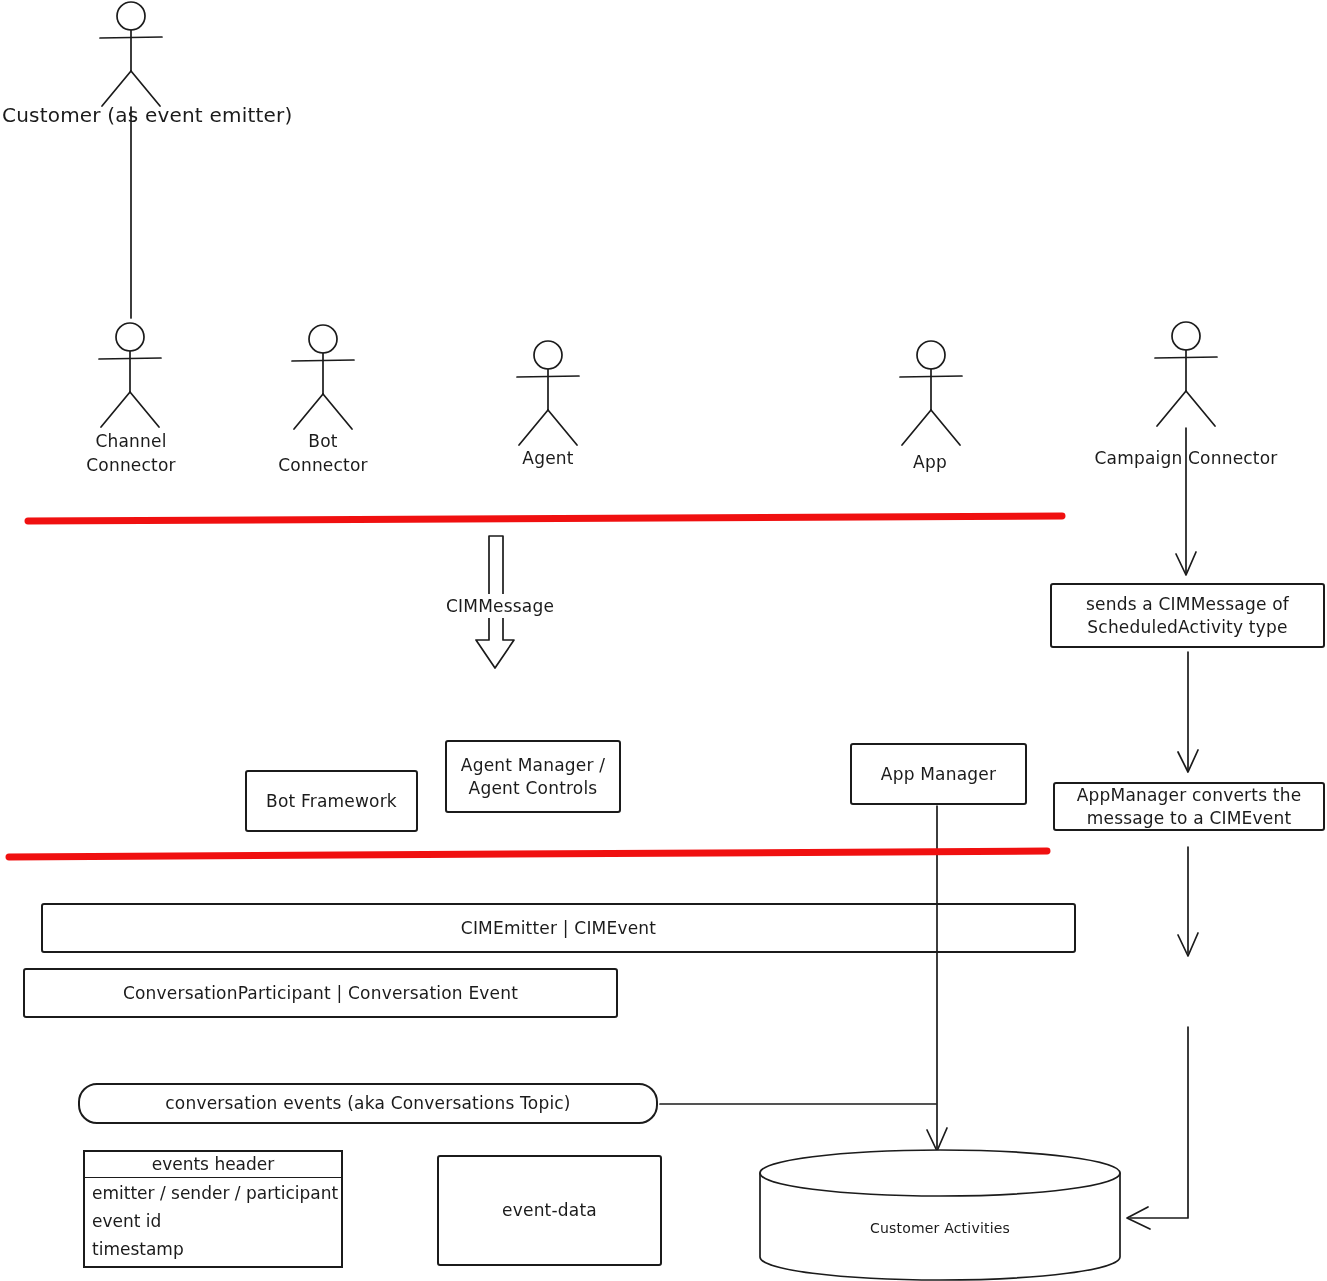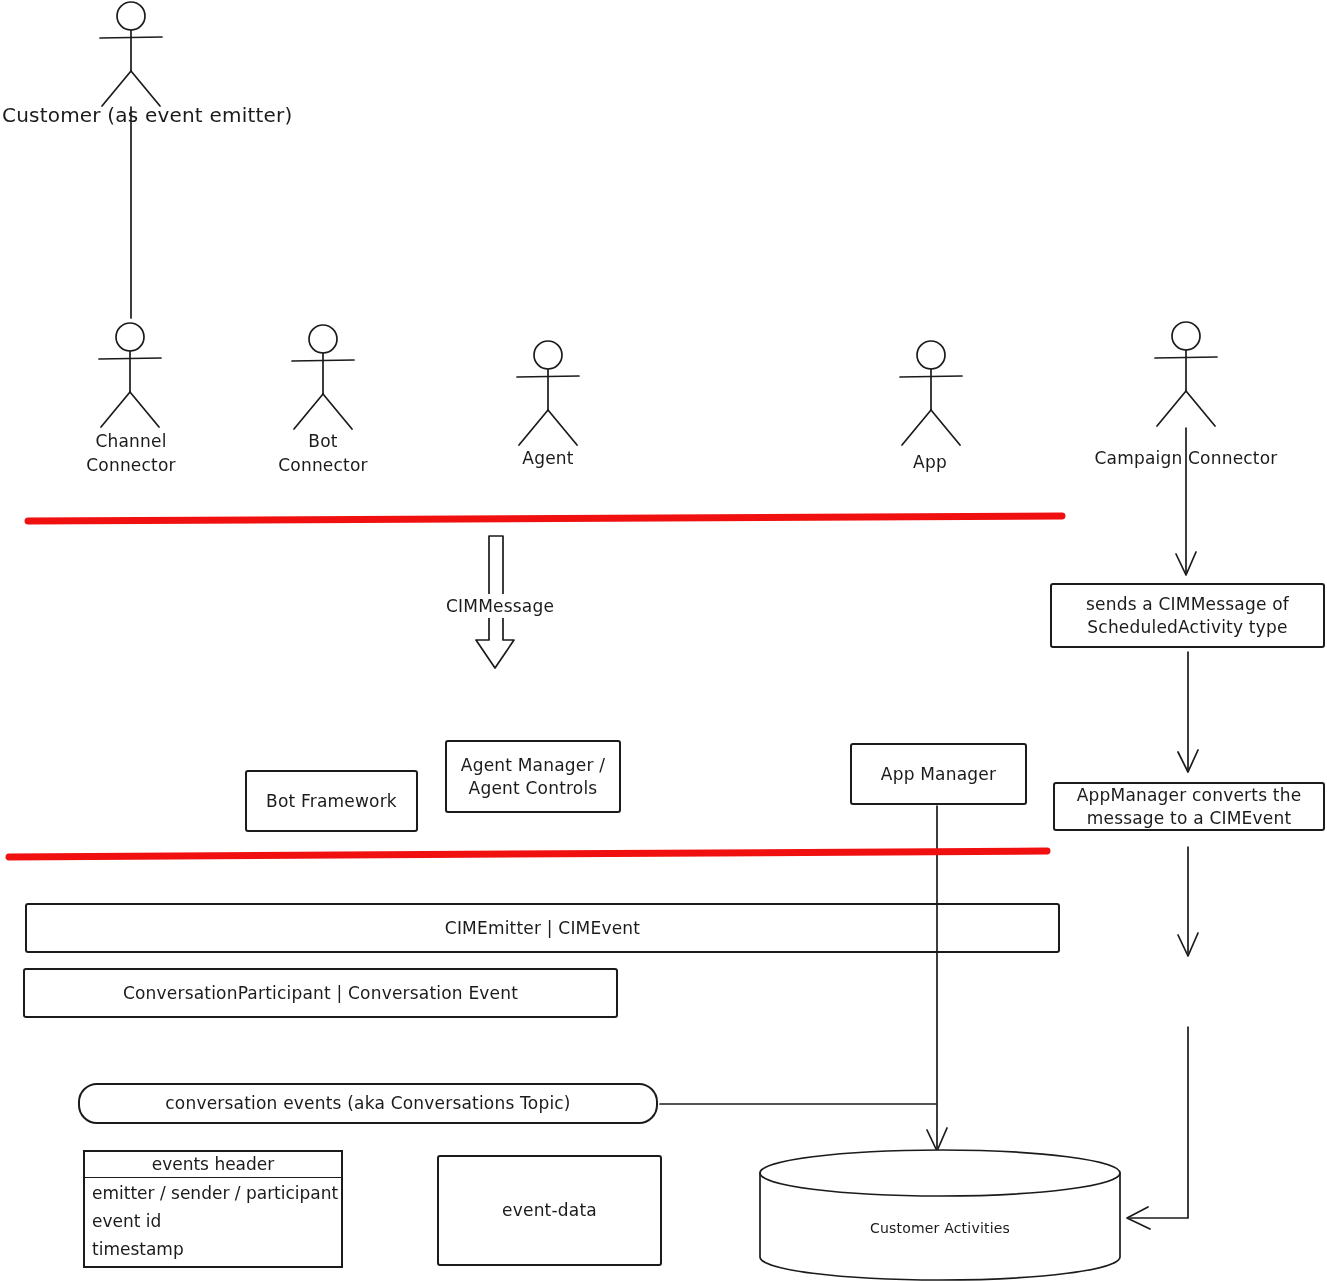--- a/index.html
+++ b/index.html
@@ -73,21 +73,21 @@
   <div class="lbl" style="left:899px;top:450px;width:62px;">App</div>
   <div class="lbl" style="left:1088px;top:446px;width:196px;white-space:nowrap;">Campaign Connector</div>
 
   <div class="box" style="left:245px;top:745px;width:173px;height:62px;margin-top:25px;">Bot Framework</div>
   <div class="box" style="left:445px;top:740px;width:176px;height:73px;">Agent Manager / Agent Controls</div>
   <div class="box" style="left:850px;top:743px;width:177px;height:62px;">App Manager</div>
 
   <div class="box" style="left:1050px;top:583px;width:275px;height:65px;">sends a CIMMessage of ScheduledActivity type</div>
   <div class="box" style="left:1053px;top:782px;width:272px;height:49px;">AppManager converts the message to a CIMEvent</div>
 
-  <div class="box" style="left:25px;top:903px;width:1035px;height:50px;">CIMEmitter | CIMEvent</div>
+  <div class="box" style="left:41px;top:903px;width:1035px;height:50px;">CIMEmitter | CIMEvent</div>
   <div class="box" style="left:23px;top:968px;width:595px;height:50px;">ConversationParticipant | Conversation Event</div>
 
   <div class="box pill" style="left:78px;top:1083px;width:580px;height:41px;">conversation events (aka Conversations Topic)</div>
 
   <div id="event-header-box">
     <div class="hdr">events header</div>
     <div class="rows">
       <div>emitter / sender / participant</div>
       <div>event id</div>
       <div>timestamp</div>

